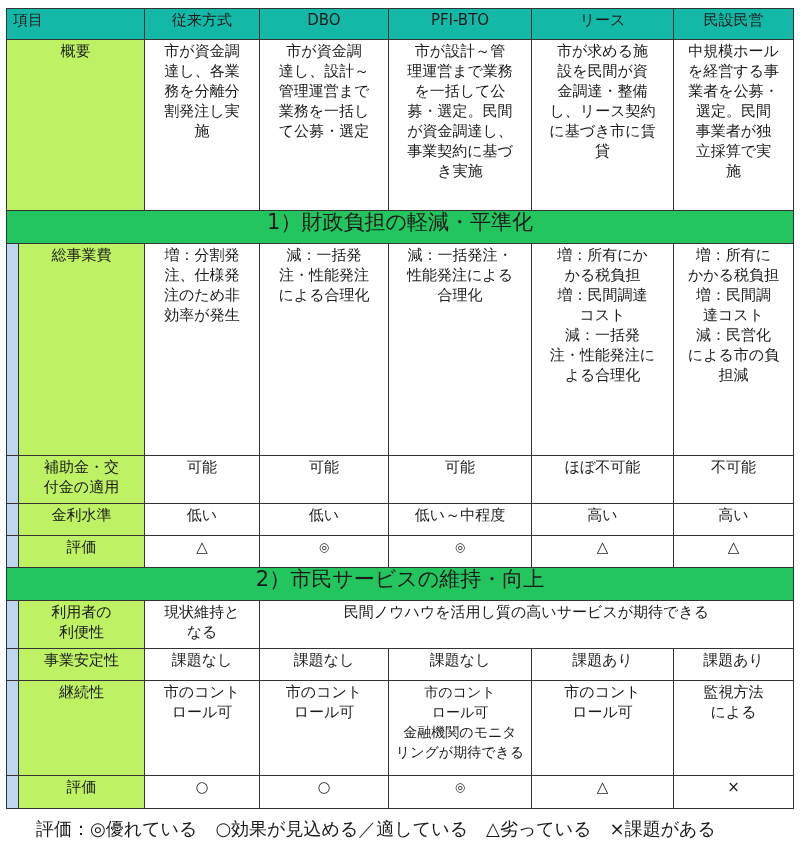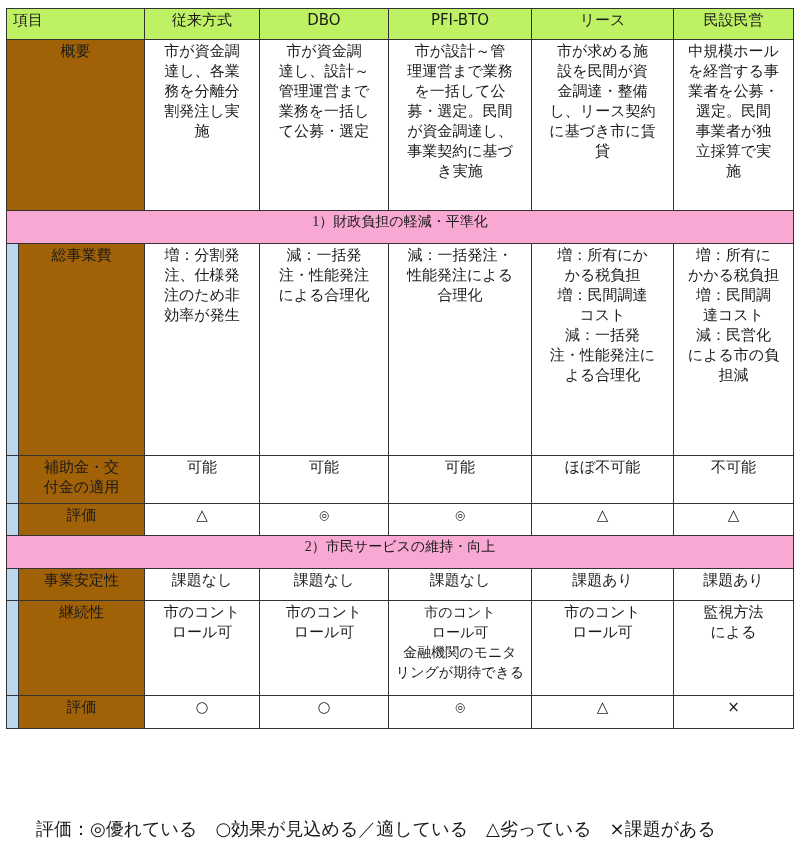--- a/index.html
+++ b/index.html
@@ -1,25 +1,25 @@
 <!DOCTYPE html>
 <html><head>
 <meta charset="utf-8">
 <style>
   html, body { margin: 0; padding: 0; background: #ffffff; }
   body { width: 800px; height: 841px; position: relative; overflow: hidden;
          font-family: "DejaVu Sans", "Liberation Sans", sans-serif; color: #1a1a1a; }
   table.cmp { position: absolute; left: 6px; top: 8px; width: 787px;
               border-collapse: collapse; table-layout: fixed; font-size: 15px; line-height: 20px; }
   table.cmp td { border: 1.5px solid #333; padding: 1px 4px; vertical-align: top; text-align: center; }
-  td.hdr { background: #bef264; height: 28px; vertical-align: middle; margin-top: 32px; }
+  td.hdr { background: #14b8a6; height: 28px; vertical-align: middle; margin-top: 32px; }
   td.hdr.first { text-align: left; padding-left: 6px; }
-  td.label { background: #a16207; text-align: left; padding-left: 6px; }
+  td.label { background: #bef264; text-align: left; padding-left: 6px; }
   td.indent { background: #bdd7ee; width: 12px; border-top: 1px solid #e6eef7; border-bottom: 1px solid #e6eef7; padding: 0; }
-  td.section { background: #f9a8d4; text-align: left; padding-left: 6px; height: 30px; vertical-align: middle; font-size: 14px; font-family: Liberation Serif, serif; }
+  td.section { background: #22c55e; text-align: left; padding-left: 6px; height: 30px; vertical-align: middle; font-size: 21px; }
   td.left { text-align: left; margin-top: 24px; }
   td.mid { vertical-align: middle; }
   .sym { font-size: 15px; }
   .sym.small { font-size: 12px; }
   .legend { position: absolute; left: 36px; top: 817px; font-size: 18px; white-space: pre; }
 </style>
 </head>
 <body>
 
 <table class="cmp">
@@ -70,35 +70,50 @@
   <tr style="height:48px">
     <td class="indent"></td>
     <td class="label ml">補助金・交<br>付金の適用</td>
     <td class="mid">可能</td>
     <td class="mid">可能</td>
     <td class="mid">可能</td>
     <td class="mid">ほぼ不可能</td>
     <td class="mid">不可能</td>
   </tr>
 
+  <tr style="height:32px">
+    <td class="indent"></td>
+    <td class="label">金利水準</td>
+    <td class="mid">低い</td>
+    <td class="mid">低い</td>
+    <td class="mid">低い～中程度</td>
+    <td class="mid">高い</td>
+    <td class="mid">高い</td>
+  </tr>
 
   <tr style="height:32px">
     <td class="indent"></td>
     <td class="label">評価</td>
     <td class="mid sym">△</td>
     <td class="mid sym small">◎</td>
     <td class="mid sym small">◎</td>
     <td class="mid sym">△</td>
     <td class="mid sym">△</td>
   </tr>
 
   <tr>
     <td class="section" colspan="7">2）市民サービスの維持・向上</td>
   </tr>
 
+  <tr style="height:48px">
+    <td class="indent"></td>
+    <td class="label ml">利用者の<br>利便性</td>
+    <td class="ml">現状維持と<br>なる</td>
+    <td class="mid" colspan="4">民間ノウハウを活用し質の高いサービスが期待できる</td>
+  </tr>
 
   <tr style="height:32px">
     <td class="indent"></td>
     <td class="label">事業安定性</td>
     <td>課題なし</td>
     <td>課題なし</td>
     <td>課題なし</td>
     <td>課題あり</td>
     <td>課題あり</td>
   </tr>

